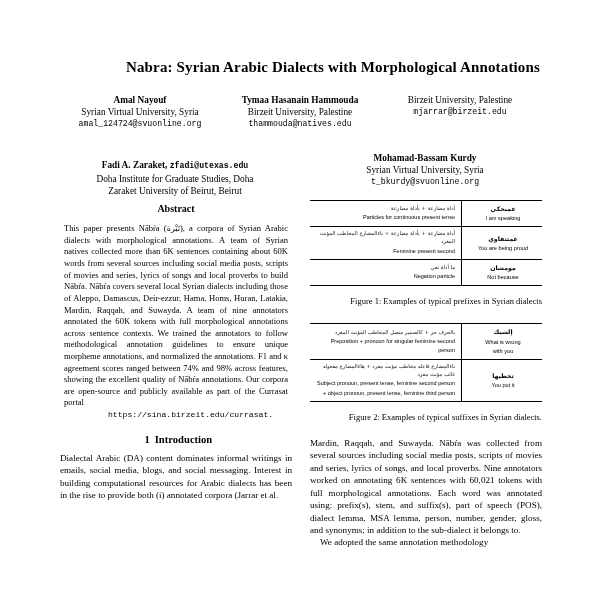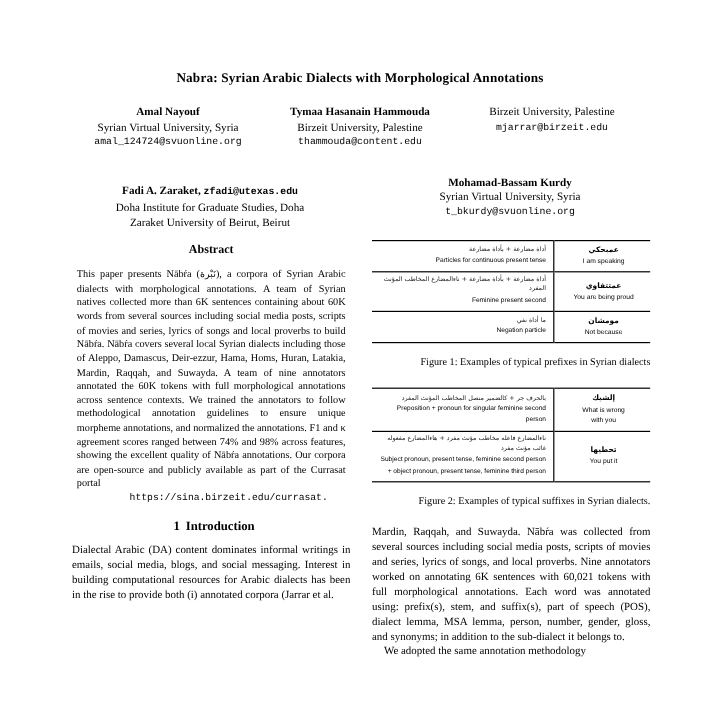--- a/index.html
+++ b/index.html
@@ -22,25 +22,26 @@
     box-sizing: border-box;
     overflow: hidden;
   }
 
   
   .header {
     padding: 58px 60px 0 60px;
     text-align: center;
   }
   .paper-title {
-    font-size: 11px;
+    font-size: 15px;
     font-weight: bold;
     letter-spacing: 0.15px;
     line-height: 1.3;
     margin: 0 0 16px 0;
+    text-align: right;
   }
   .author-row {
     display: flex;
     justify-content: center;
     align-items: flex-start;
     margin-bottom: 2px;
   }
   .author-row.row2 {
     margin-top: 22px;
     gap: 37px;
@@ -221,21 +222,21 @@
 
     <div class="author-row row1">
       <div class="author-block">
         <span class="author-name">Amal Nayouf</span>
         <span class="author-affil">Syrian Virtual University, Syria</span>
         <span class="author-email">amal_124724@svuonline.org</span>
       </div>
       <div class="author-block">
         <span class="author-name">Tymaa Hasanain Hammouda</span>
         <span class="author-affil">Birzeit University, Palestine</span>
-        <span class="author-email">thammouda@content.edu</span>
+        <span class="author-email">thammouda@natives.edu</span>
       </div>
       <div class="author-block">
         <span class="author-affil">Birzeit University, Palestine</span>
         <span class="author-email">mjarrar@birzeit.edu</span>
       </div>
     </div>
 
     <div class="author-row row2">
       <div class="author-block">
         <span class="name-with-email"><span>Fadi A. Zaraket,</span> <span class="mono">zfadi@utexas.edu</span></span>

